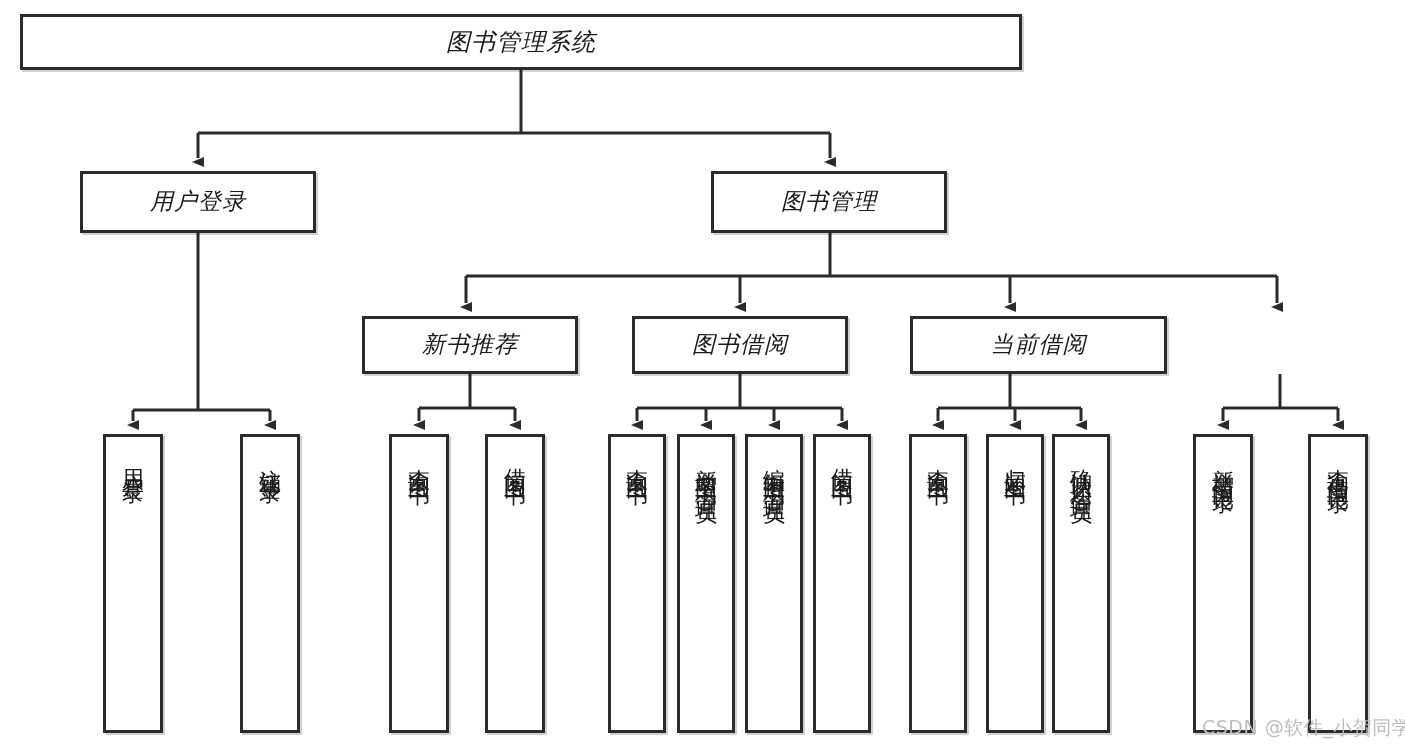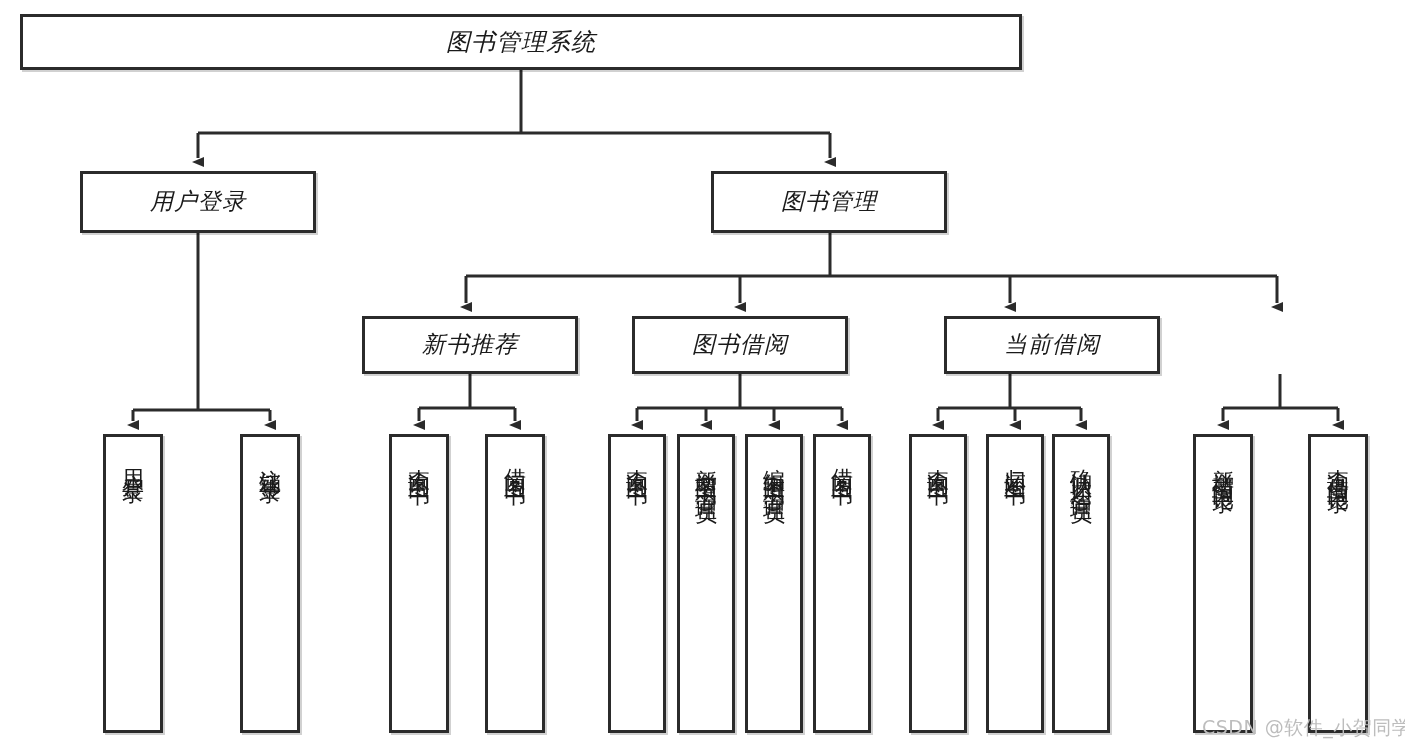--- a/index.html
+++ b/index.html
@@ -138,21 +138,21 @@
   <div class="node horiz" style="left:711px; top:171px; width:236px; height:62px;">
     <span class="label">图书管理</span>
   </div>
 
   <div class="node horiz" style="left:362px; top:316px; width:216px; height:58px;align-items:center;">
     <span class="label">新书推荐</span>
   </div>
   <div class="node horiz" style="left:632px; top:316px; width:216px; height:58px;">
     <span class="label">图书借阅</span>
   </div>
-  <div class="node horiz" style="left:944px; top:316px; width:216px; height:58px;">
+  <div class="node horiz" style="left:910px; top:316px; width:257px; height:58px;">
     <span class="label">当前借阅</span>
   </div>
 
   <div class="node vert" style="left:103px; top:434px; width:60px; height:299px;">
     <span class="label">用户登录</span>
   </div>
   <div class="node vert" style="left:240px; top:434px; width:60px; height:299px;">
     <span class="label">注销登录</span>
   </div>
   <div class="node vert" style="left:389px; top:434px; width:60px; height:299px;">

